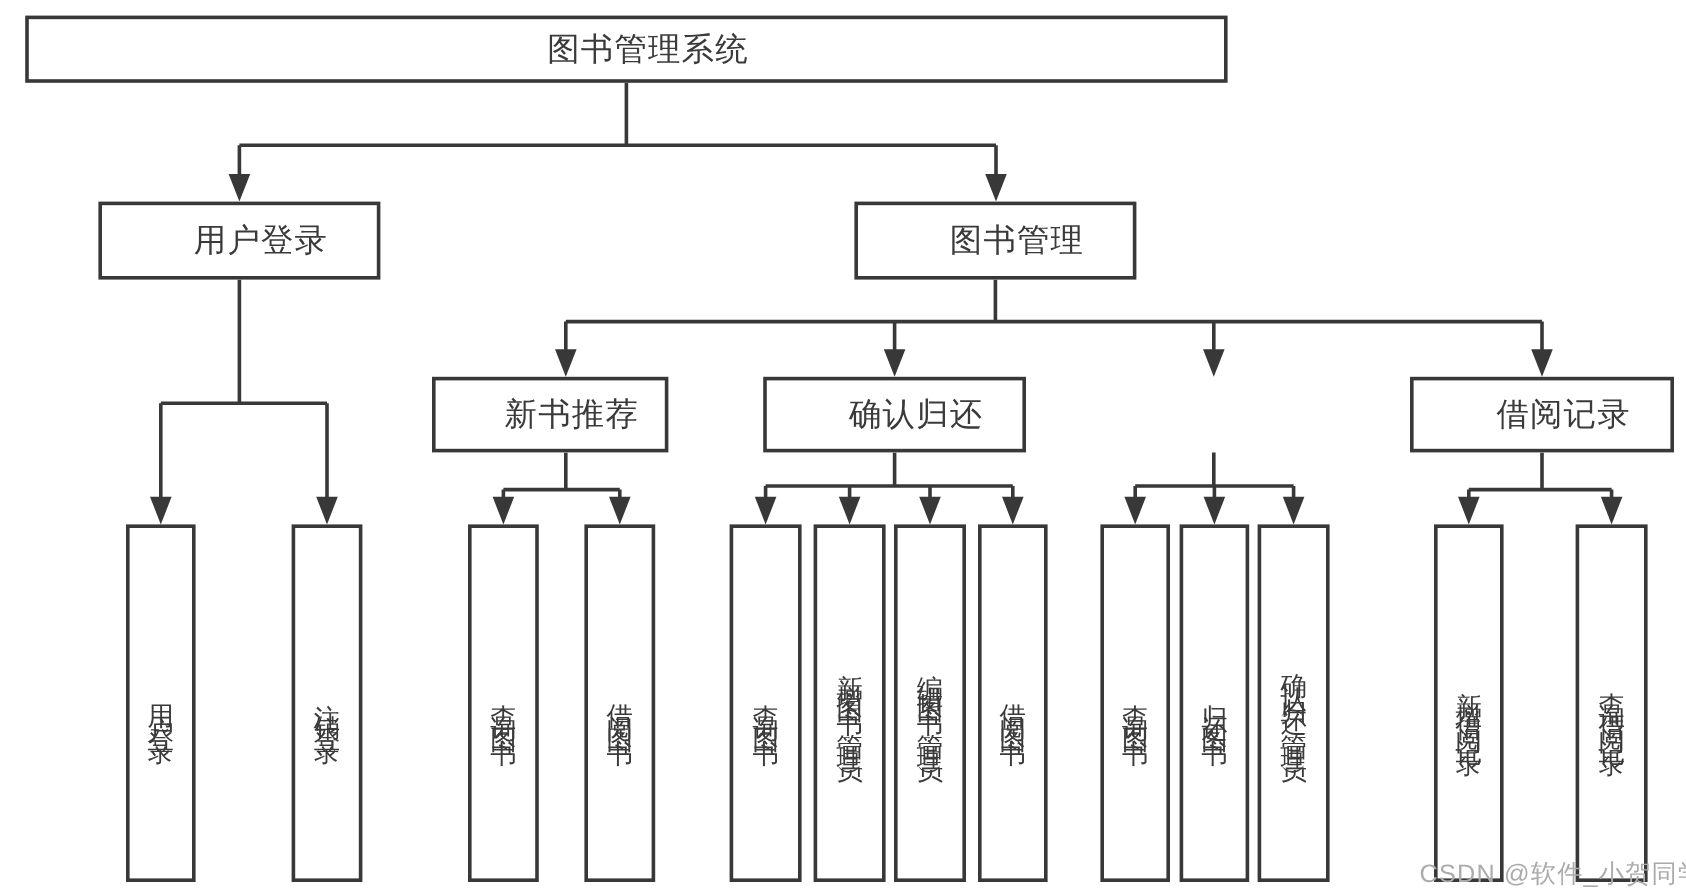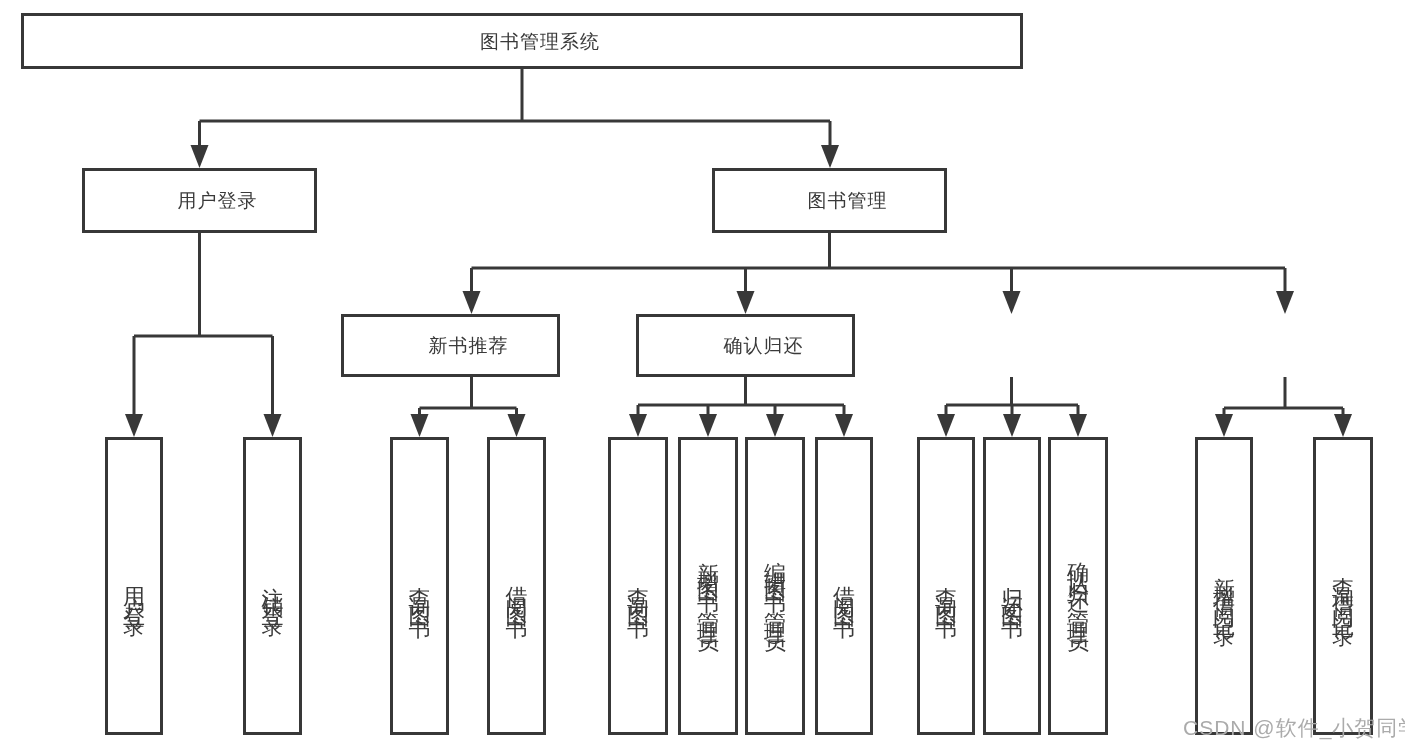--- a/index.html
+++ b/index.html
@@ -21,21 +21,21 @@
     box-sizing: border-box;
     border: 3px solid #383838;
     background: #ffffff;
     color: #3a3a3a;
     display: flex;
     align-items: center;
     justify-content: center;
     text-align: center;
   }
   .node-h {
-    font-size: 19px;
+    font-size: 27px;
     letter-spacing: 1px;
     line-height: 1;
     padding-left: 36px;
   }
   .node-v {
     writing-mode: vertical-rl;
     font-size: 22px;
     letter-spacing: 10px;
     line-height: 1;
     padding-top: 6px;
@@ -106,22 +106,23 @@
       <polygon class="arrowhead" points="1215,414 1233,414 1224,437"></polygon>
       <polygon class="arrowhead" points="1334,414 1352,414 1343,437"></polygon>
     </g>
   </svg>
 
   <div class="node node-h" style="left:21px; top:13px; width:1002px; height:56px;">图书管理系统</div>
 
   <div class="node node-h" style="left:82px; top:168px; width:235px; height:65px;">用户登录</div>
   <div class="node node-h" style="left:712px; top:168px; width:235px; height:65px;">图书管理</div>
 
-  <div class="node node-h" style="left:341px; top:314px; width:219px; height:63px;">新书推荐</div>
+  <div class="node node-h" style="left:360px; top:314px; width:197px; height:63px;">新书推荐</div>
   <div class="node node-h" style="left:636px; top:314px; width:219px; height:63px;">确认归还</div>
+  <div class="node node-h" style="left:1175px; top:314px; width:220px; height:63px;">借阅记录</div>
 
   <div class="node node-v" style="left:105px; top:437px; width:58px; height:298px;">用户登录</div>
   <div class="node node-v" style="left:243px; top:437px; width:59px; height:298px;">注销登录</div>
 
   <div class="node node-v" style="left:390px; top:437px; width:59px; height:298px;">查询图书</div>
   <div class="node node-v" style="left:487px; top:437px; width:59px; height:298px;">借阅图书</div>
 
   <div class="node node-v" style="left:608px; top:437px; width:60px; height:298px;">查询图书</div>
   <div class="node node-v" style="left:678px; top:437px; width:60px; height:298px;">新增图书（管理员）</div>
   <div class="node node-v" style="left:745px; top:437px; width:60px; height:298px;">编辑图书（管理员）</div>

